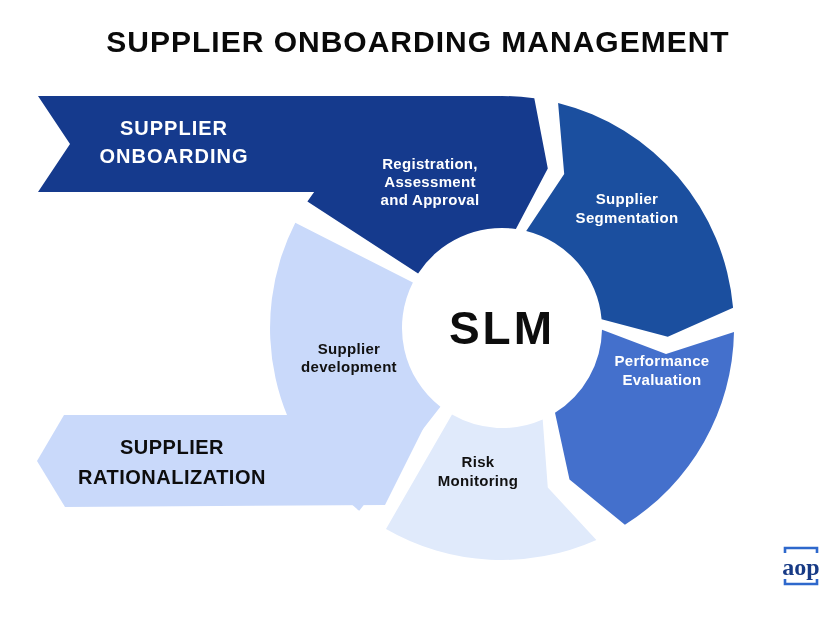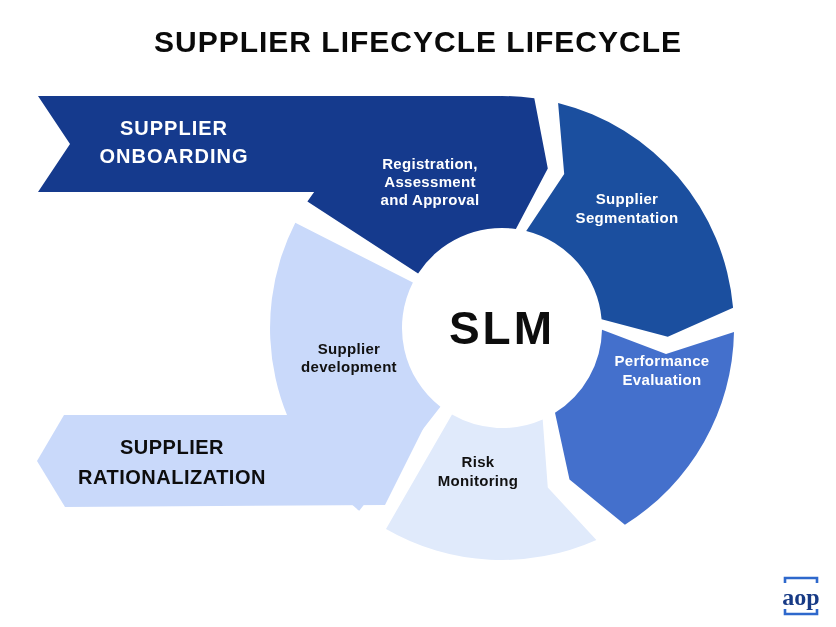--- a/index.html
+++ b/index.html
@@ -10,30 +10,30 @@
   .title{
     position:absolute;top:25px;left:0;right:0;text-align:center;
     font-size:30px;font-weight:800;letter-spacing:1px;color:#0a0a0a;white-space:nowrap;
   }
   svg.diagram{position:absolute;left:0;top:0;}
   svg text{text-anchor:middle;}
   .seg-t{font-size:15px;font-weight:700;letter-spacing:.3px;}
   .slm{font-size:46px;font-weight:700;letter-spacing:3px;fill:#0d0d0d;}
   .bl-dark{font-size:20px;font-weight:700;fill:#ffffff;letter-spacing:1px;}
   .bl-light{font-size:20px;font-weight:700;fill:#0d0d0d;letter-spacing:.5px;}
-  .logo{position:absolute;left:778px;top:574px;width:46px;height:44px;}
+  .logo{position:absolute;left:778px;top:544px;width:46px;height:44px;}
   .lg-br{fill:none;stroke-width:2.6;}
   .lg-t{font-family:"Liberation Serif",serif;font-size:24px;font-weight:700;text-anchor:middle;}
 </style>
 </head>
 <body>
 
 <div class="canvas">
 
-  <div class="title">SUPPLIER LIFECYCLE LIFECYCLE</div>
+  <div class="title">SUPPLIER ONBOARDING MANAGEMENT</div>
 
   <svg class="diagram" width="836" height="627" viewBox="0 0 836 627">
 
     <g id="ring">
         <path d="M307.4,201.6 A232,232 0 0 1 534.3,98.3 L547.8,168.4 L515.9,229.0 A100,100 0 0 0 418.1,273.5 Z" fill="#153a8d"></path>
         <path d="M558.1,102.9 A232,232 0 0 1 733.1,307.8 L667.8,336.7 L601.6,319.3 A100,100 0 0 0 526.2,231.0 L564.2,174.1 Z" fill="#1b4f9f"></path>
         <path d="M734.0,332.0 A232,232 0 0 1 624.9,524.7 L569.5,479.6 L555.0,412.8 A100,100 0 0 0 602.0,329.7 L666.0,354.0 Z" fill="#4470cc"></path>
         <path d="M596.4,539.9 A232,232 0 0 1 386.0,528.9 L452.0,414.6 A100,100 0 0 0 542.7,419.4 L547.8,487.6 Z" fill="#e0eafb"></path>
         <path d="M359.2,510.8 A232,232 0 0 1 295.3,222.7 L412.9,282.6 A100,100 0 0 0 440.4,406.8 Z" fill="#c9d9fa"></path>
       </g>

